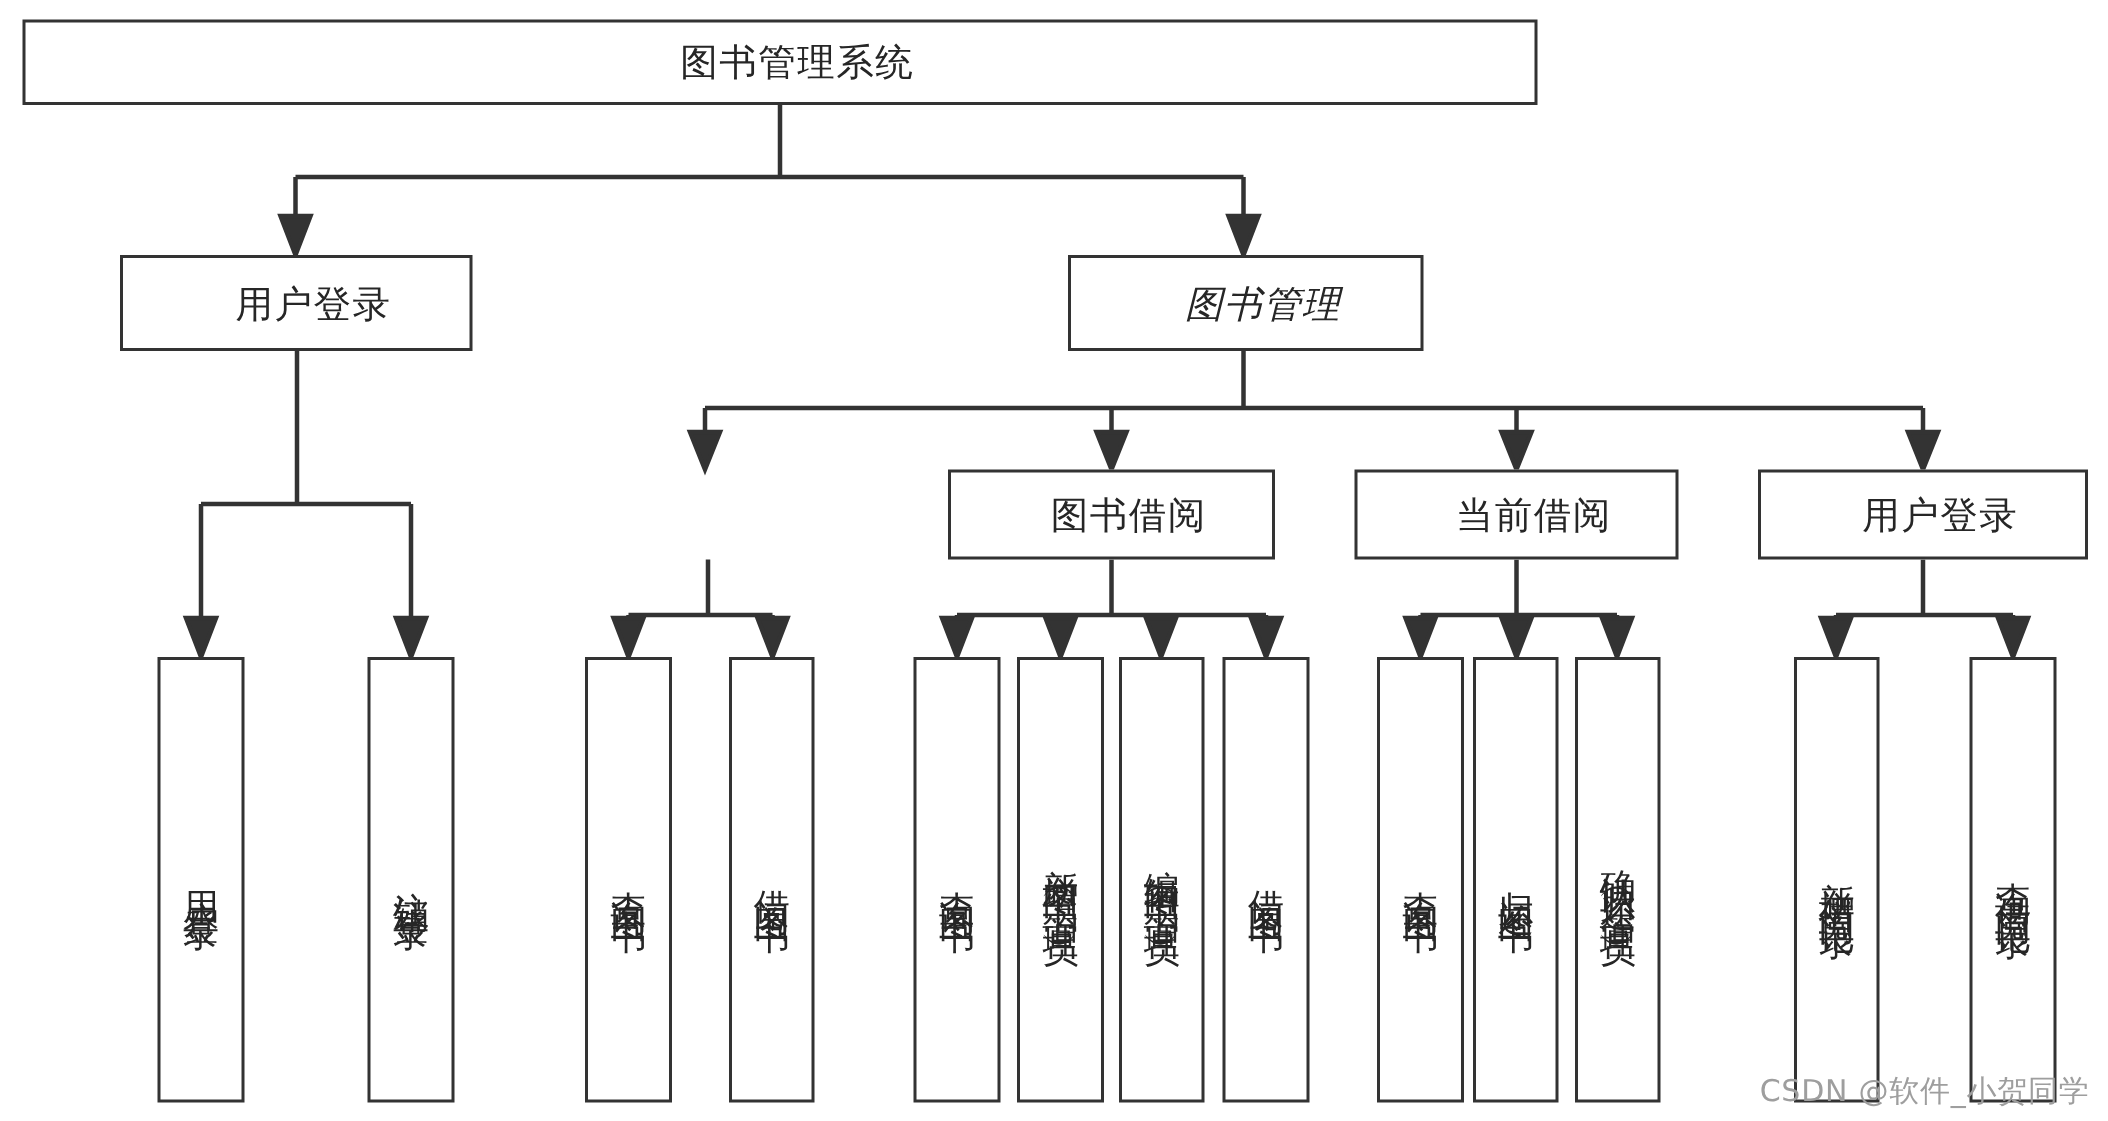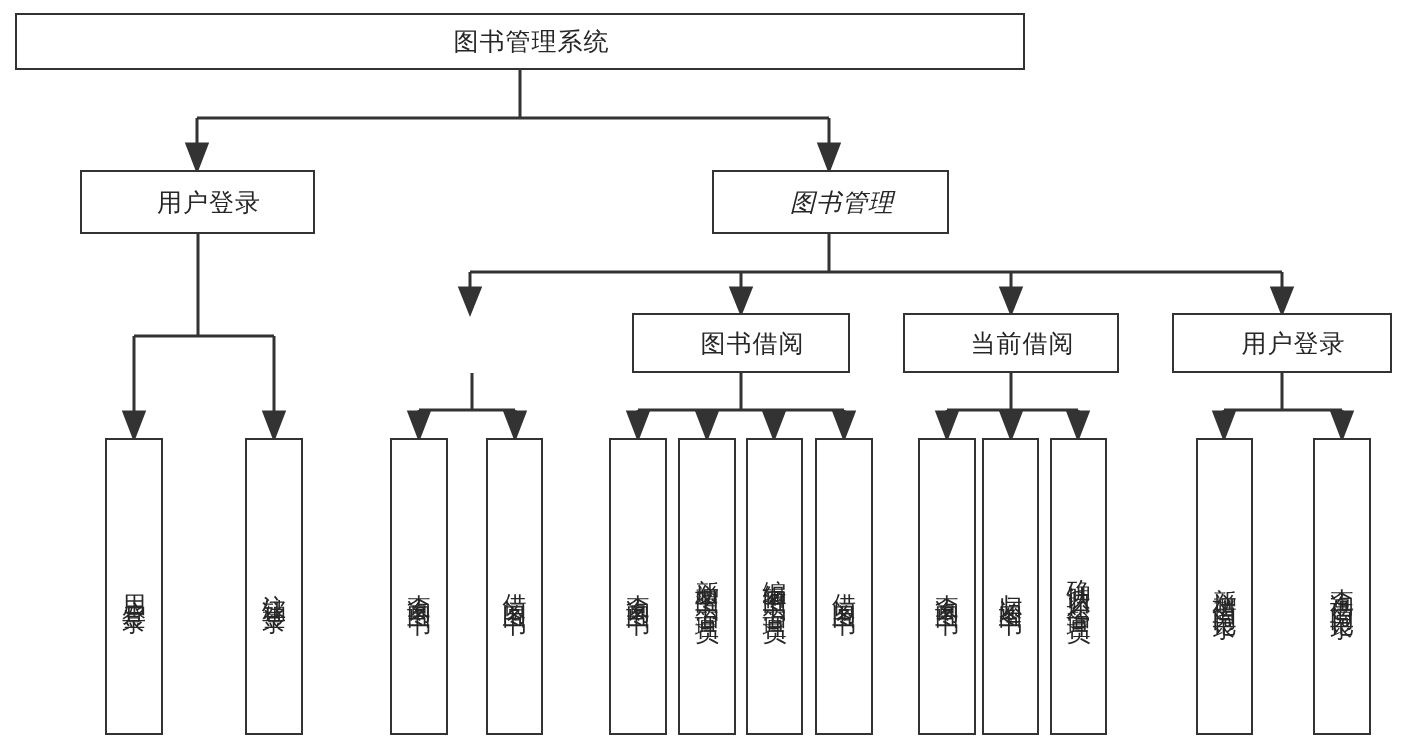--- a/index.html
+++ b/index.html
@@ -121,14 +121,15 @@
   <div class="node v" style="left:746px; top:438px; width:57px; height:297px;">编辑图书（管理员）</div>
   <div class="node v" style="left:815px; top:438px; width:58px; height:297px;">借阅图书</div>
 
   <div class="node v" style="left:918px; top:438px; width:58px; height:297px;">查询图书</div>
   <div class="node v" style="left:982px; top:438px; width:57px; height:297px;">归还图书</div>
   <div class="node v" style="left:1050px; top:438px; width:57px; height:297px;">确认归还（管理员）</div>
 
   <div class="node v" style="left:1196px; top:438px; width:57px; height:297px;">新增借阅记录</div>
   <div class="node v" style="left:1313px; top:438px; width:58px; height:297px;">查询借阅记录</div>
 
+  <div class="watermark">CSDN @软件_小贺同学</div>
 
 </div>
 
 </body></html>

